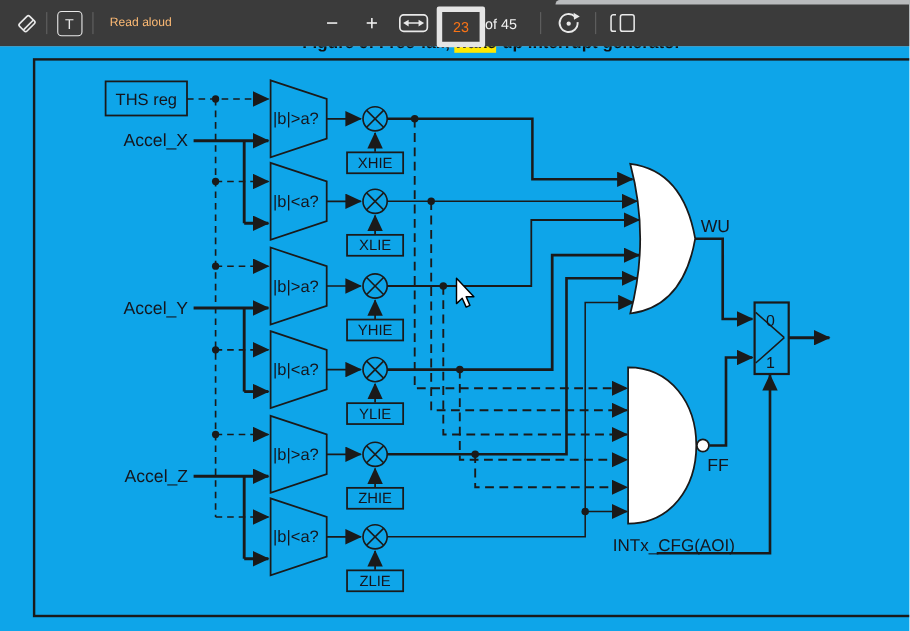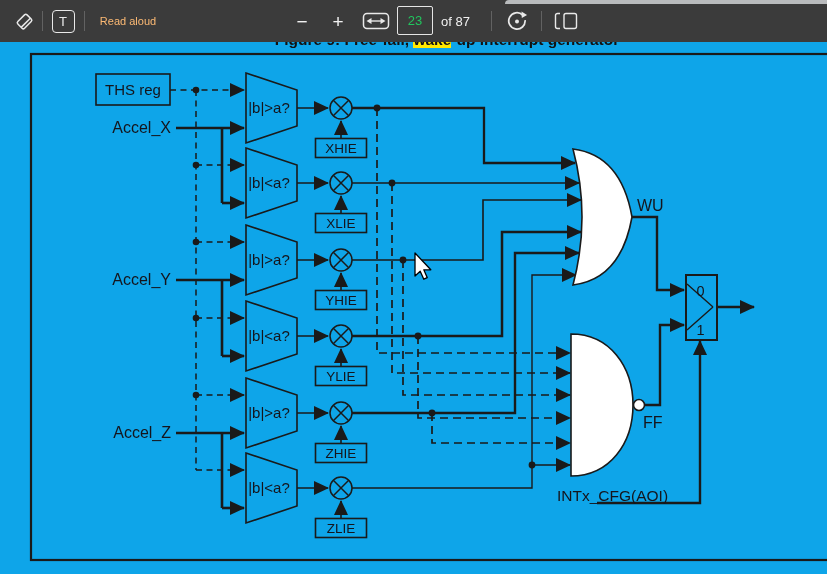--- a/index.html
+++ b/index.html
@@ -6,21 +6,21 @@
   #app{position:relative;width:827px;height:574px;overflow:hidden;background:#ffffff;
        font-family:"Liberation Sans", sans-serif;}
   
   #toolbar{position:absolute;top:0;left:0;width:827px;height:42px;background:#3b3b3b;z-index:10;}
   .tb-sep{position:absolute;top:11px;width:1px;height:20px;background:#626262;}
   .tb-btn{position:absolute;top:0;height:42px;display:flex;align-items:center;justify-content:center;
           color:#f1f1f1;cursor:default;}
   .tb-label{font-size:11px;color:#fdba74;}
   .glyph{font-size:19px;line-height:1;color:#f1f1f1;}
   #page-input{position:absolute;left:397px;top:6px;width:34px;height:27px;background:transparent;
-          border:1px solid #e5e5e5;border-radius:2px;color:#22c55e;font-size:13px;text-align:center;
+          border:5px solid #e5e5e5;border-radius:2px;color:#f97316;font-size:13px;text-align:center;
           font-family:"Liberation Sans", sans-serif;padding:0;}
   #of-count{position:absolute;left:441px;top:0;height:42px;display:flex;align-items:center;
           font-size:13px;color:#f1f1f1;}
   #top-strip{position:absolute;top:0;left:505px;width:322px;height:4px;background:#b9bbbd;
           border-radius:4px 0 0 0;z-index:12;}
   
   #page-area{position:absolute;top:42px;left:0;width:827px;height:532px;background:#0ea5e9;
           overflow:hidden;z-index:1;}
   #fig-title{position:absolute;top:-11px;left:0;width:894px;text-align:center;
           font-size:15.5px;font-weight:bold;color:#111111;white-space:nowrap;}
@@ -243,21 +243,21 @@
     <div class="tb-btn" style="left:360px;width:32px;">
       <svg width="28" height="18" viewBox="0 0 28 18">
         <rect x="1.5" y="1.5" width="25" height="15" rx="3.5" fill="none" stroke="#e9e9e9" stroke-width="1.5"></rect>
         <line x1="8" y1="9" x2="20" y2="9" stroke="#e9e9e9" stroke-width="1.4"></line>
         <polygon points="4.5,9 9.5,6 9.5,12" fill="#e9e9e9"></polygon>
         <polygon points="23.5,9 18.5,6 18.5,12" fill="#e9e9e9"></polygon>
       </svg>
     </div>
 
     <input id="page-input" value="23" style="">
-    <div id="of-count">of 87</div>
+    <div id="of-count">of 45</div>
 
     <div class="tb-sep" style="left:491px;"></div>
 
     <div class="tb-btn" style="left:503px;width:28px;">
       <svg width="24" height="24" viewBox="0 0 22 22">
         <path d="M16.2,5.6 A7.5,7.5 0 1 0 18.4,10.2" fill="none" stroke="#e9e9e9" stroke-width="1.6"></path>
         <polygon points="15.1,2.4 20.2,5.4 15.4,8.3" fill="#e9e9e9"></polygon>
         <circle cx="11" cy="11.5" r="1.8" fill="#e9e9e9"></circle>
       </svg>
     </div>

